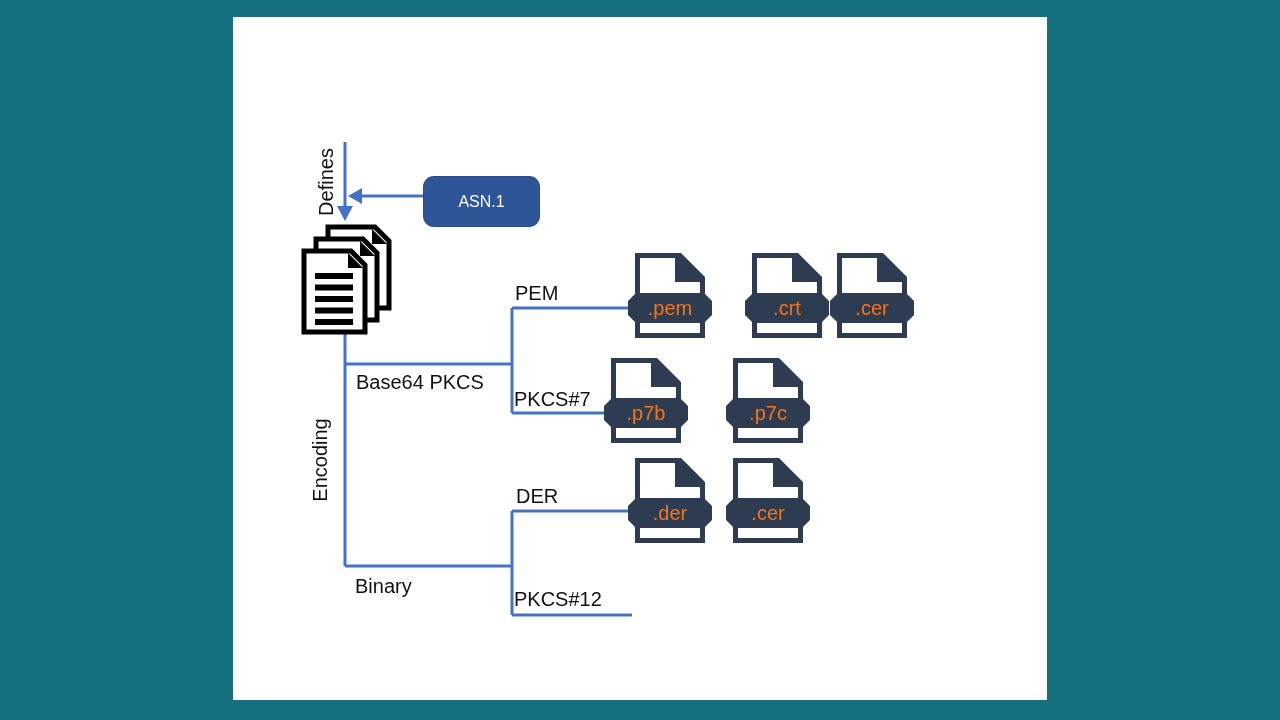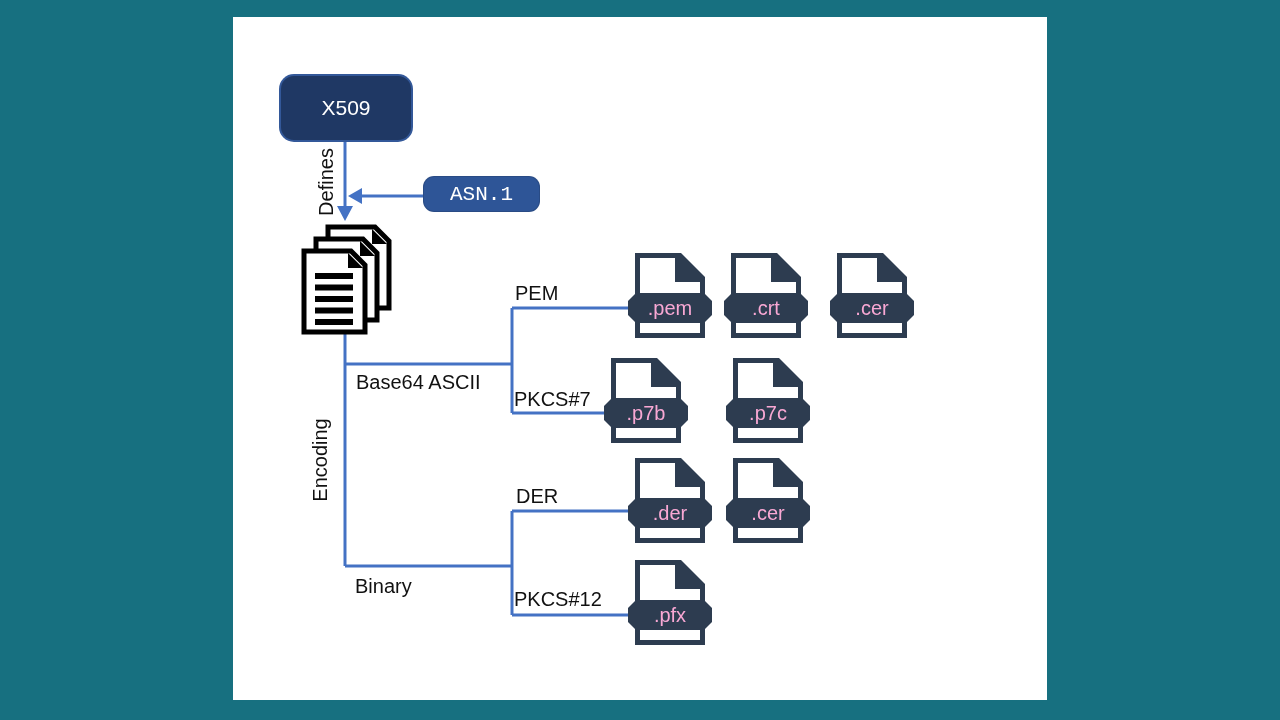--- a/index.html
+++ b/index.html
@@ -15,22 +15,22 @@
           background:var(--canvas);}
   
   #connectors{position:absolute;left:0;top:0;width:1280px;height:720px;pointer-events:none;}
   .conn{stroke:var(--connector);stroke-width:3;fill:none;}
   .arrowhead{fill:var(--connector);stroke:none;}
   
   .node{position:absolute;display:flex;align-items:center;justify-content:center;
         color:var(--node-text);box-sizing:border-box;}
   .node-x509{left:279px;top:74px;width:134px;height:68px;background:var(--x509-box);
              border-radius:15px;font-size:21px;border:2px solid rgba(68,114,196,.55);}
-  .node-asn1{left:423px;top:176px;width:117px;height:36px;background:var(--asn1-box);
-             border-radius:11px;font-size:21px;border:1px solid rgba(32,56,100,.35);font-family:Liberation Mono, monospace;}
+  .node-asn1{left:423px;top:176px;width:117px;height:51px;background:var(--asn1-box);
+             border-radius:11px;font-size:16px;border:1px solid rgba(32,56,100,.35);}
   
   .lbl{position:absolute;color:var(--label-text);font-size:20px;white-space:nowrap;}
   .lbl-rot{transform:rotate(-90deg);transform-origin:center center;text-align:center;}
   .lbl-defines{left:284px;top:169px;width:84px;height:26px;line-height:26px;}
   .lbl-encoding{left:272px;top:447px;width:96px;height:26px;line-height:26px;}
   .lbl-base64{left:356px;top:371px;}
   .lbl-binary{left:355px;top:575px;}
   .lbl-pem{left:515px;top:282px;}
   .lbl-pkcs7{left:514px;top:388px;}
   .lbl-der{left:516px;top:485px;}
@@ -40,23 +40,23 @@
   .doc-page{fill:#ffffff;stroke:var(--doc-icon);stroke-width:5;stroke-linejoin:miter;}
   .doc-fold{fill:var(--doc-icon);}
   .doc-bar{fill:var(--doc-icon);}
   
   .file-icon{position:absolute;width:84px;height:90px;}
   .file-icon svg{position:absolute;left:0;top:0;}
   .icon-dark{fill:var(--file-icon);}
   .icon-light{fill:#ffffff;}
   .band{position:absolute;left:0;top:40px;width:84px;height:30px;background:var(--file-icon);
         clip-path:polygon(8px 0,76px 0,84px 8px,84px 22px,76px 30px,8px 30px,0 22px,0 8px);
-        color:#f9a8d4;font-size:20px;line-height:30px;text-align:center;}
+        color:#f97316;font-size:20px;line-height:30px;text-align:center;}
   
-  .pos-r1c1{left:628px;top:253px;} .pos-r1c2{left:724px;top:253px;}
+  .pos-r1c1{left:628px;top:253px;} .pos-r1c2{left:745px;top:253px;}
   .pos-r1c3{left:830px;top:253px;} .pos-r1c4{left:928px;top:253px;}
   .pos-r2c1{left:604px;top:358px;} .pos-r2c2{left:726px;top:358px;}
   .pos-r3c1{left:628px;top:458px;} .pos-r3c2{left:726px;top:458px;}
   .pos-r4c1{left:628px;top:560px;} .pos-r4c2{left:726px;top:560px;}
 </style>
 </head>
 <body>
 
 <div id="stage">
   <div class="canvas"></div>
@@ -75,27 +75,26 @@
     <line class="conn" x1="512" y1="308" x2="512" y2="413"></line>
     <line class="conn" x1="512" y1="308" x2="632" y2="308"></line>
     <line class="conn" x1="512" y1="413" x2="632" y2="413"></line>
 
     <line class="conn" x1="345" y1="566" x2="512" y2="566"></line>
     <line class="conn" x1="512" y1="511" x2="512" y2="615"></line>
     <line class="conn" x1="512" y1="511" x2="632" y2="511"></line>
     <line class="conn" x1="512" y1="615" x2="632" y2="615"></line>
   </svg>
 
-  <div class="node node-x509">X509</div>
   <div class="node node-asn1">ASN.1</div>
 
   <div class="lbl lbl-rot lbl-defines">Defines</div>
   <div class="lbl lbl-rot lbl-encoding">Encoding</div>
 
-  <div class="lbl lbl-base64">Base64 ASCII</div>
+  <div class="lbl lbl-base64">Base64 PKCS</div>
   <div class="lbl lbl-binary">Binary</div>
   <div class="lbl lbl-pem">PEM</div>
   <div class="lbl lbl-pkcs7">PKCS#7</div>
   <div class="lbl lbl-der">DER</div>
   <div class="lbl lbl-pkcs12">PKCS#12</div>
 
   <svg class="doc-stack" viewBox="0 0 98 115">
 
     <path class="doc-page" d="M32,6 H79 L93,20 V87 H32 Z"></path>
     <path class="doc-fold" d="M76,8 L91,23 L76,23 Z"></path>
@@ -158,20 +157,13 @@
     <div class="band">.der</div>
   </div>
   <div class="file-icon pos-r3c2">
     <svg width="84" height="90" viewBox="0 0 84 90">
       <path class="icon-dark" d="M7,0 H53 L77,24 V85 H7 Z"></path>
       <path class="icon-light" d="M12,5 H47 V29 H72 V80 H12 Z"></path>
     </svg>
     <div class="band">.cer</div>
   </div>
 
-  <div class="file-icon pos-r4c1">
-    <svg width="84" height="90" viewBox="0 0 84 90">
-      <path class="icon-dark" d="M7,0 H53 L77,24 V85 H7 Z"></path>
-      <path class="icon-light" d="M12,5 H47 V29 H72 V80 H12 Z"></path>
-    </svg>
-    <div class="band">.pfx</div>
-  </div>
 </div>
 
 </body></html>

